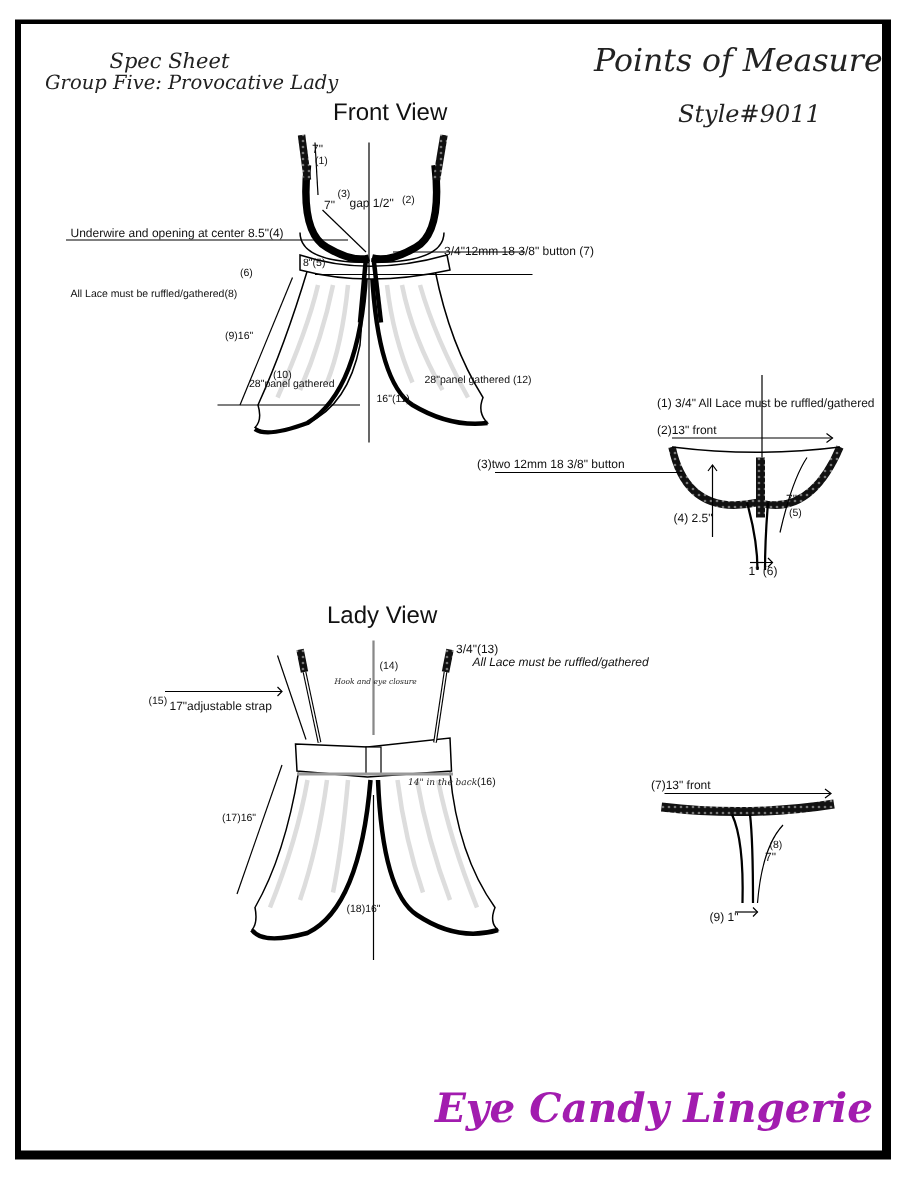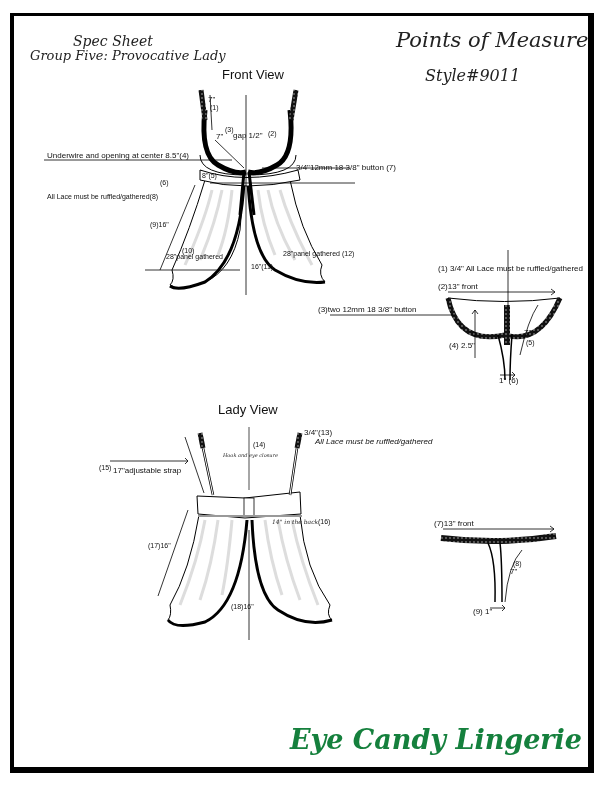--- a/index.html
+++ b/index.html
@@ -1,33 +1,33 @@
 <!DOCTYPE html>
 <html><head>
 <meta charset="utf-8">
 <style>
   html,body{margin:0;padding:0;background:#fff;}
   body{width:609px;height:792px;position:relative;overflow:hidden;font-family:"DejaVu Sans",sans-serif;}
   .frame{position:absolute;left:10px;top:13px;width:584px;height:760px;border-top:3px solid #000;border-left:4px solid #000;border-right:6px solid #000;border-bottom:6px solid #000;box-sizing:border-box;}
   .script{font-family:"DejaVu Serif",serif;font-style:italic;color:#222;position:absolute;white-space:nowrap;}
   .lbl{position:absolute;font-family:"Liberation Sans",sans-serif;font-size:8px;color:#111;white-space:nowrap;line-height:1;}
   .lbl.sm{font-size:7px;}
-  .head{position:absolute;font-family:"Liberation Sans",sans-serif;font-size:13px;color:#111;white-space:nowrap;}
+  .head{position:absolute;font-family:"Liberation Sans",sans-serif;font-size:16px;color:#111;white-space:nowrap;}
   .fabric{position:absolute;font-family:"Liberation Sans",sans-serif;font-size:11px;color:#111;line-height:16px;}
   svg.draw{position:absolute;left:0;top:0;}
 </style>
 </head>
 <body>
 
 <div class="frame"></div>
 
 <div class="script" style="left:33px;top:33px;font-size:14px;margin-left:40px;">Spec Sheet</div>
 <div class="script" style="left:30px;top:48px;font-size:13px;">Group Five: Provocative Lady</div>
 <div class="script" style="left:396px;top:28px;font-size:21px;">Points of Measure</div>
-<div class="script" style="left:425px;top:66px;font-size:16px;">Style#9011</div>
+<div class="script" style="left:452px;top:66px;font-size:16px;">Style#9011</div>
 
 <svg class="draw" width="609" height="792">
   <defs>
     <pattern id="lace" width="4" height="4" patternUnits="userSpaceOnUse">
       <rect width="4" height="4" fill="#111"></rect>
         <circle cx="2" cy="2" r="0.9" fill="#777"></circle>
     </pattern>
   </defs>
 
   <g>
@@ -174,13 +174,13 @@
 <div class="lbl sm" style="left:148px;top:542px;">(17)16"</div>
 <div class="lbl sm" style="left:231px;top:603px;">(18)16"</div>
 
 <div class="lbl" style="left:434px;top:520px;">(7)13" front</div>
 <div class="lbl sm" style="left:513px;top:560px;">(8)</div>
 <div class="lbl" style="left:510px;top:568px;">7"</div>
 <div class="lbl" style="left:473px;top:608px;">(9)  1"</div>
 
 <div class="fabric" style="left:30px;top:719px;">
 </div>
-<div class="script" style="left:290px;top:724px;font-size:27px;font-weight:bold;color:#15803d;">Eye Candy Lingerie</div>
+<div class="script" style="left:290px;top:724px;font-size:27px;font-weight:bold;color:#a21caf;">Eye Candy Lingerie</div>
 
 </body></html>

